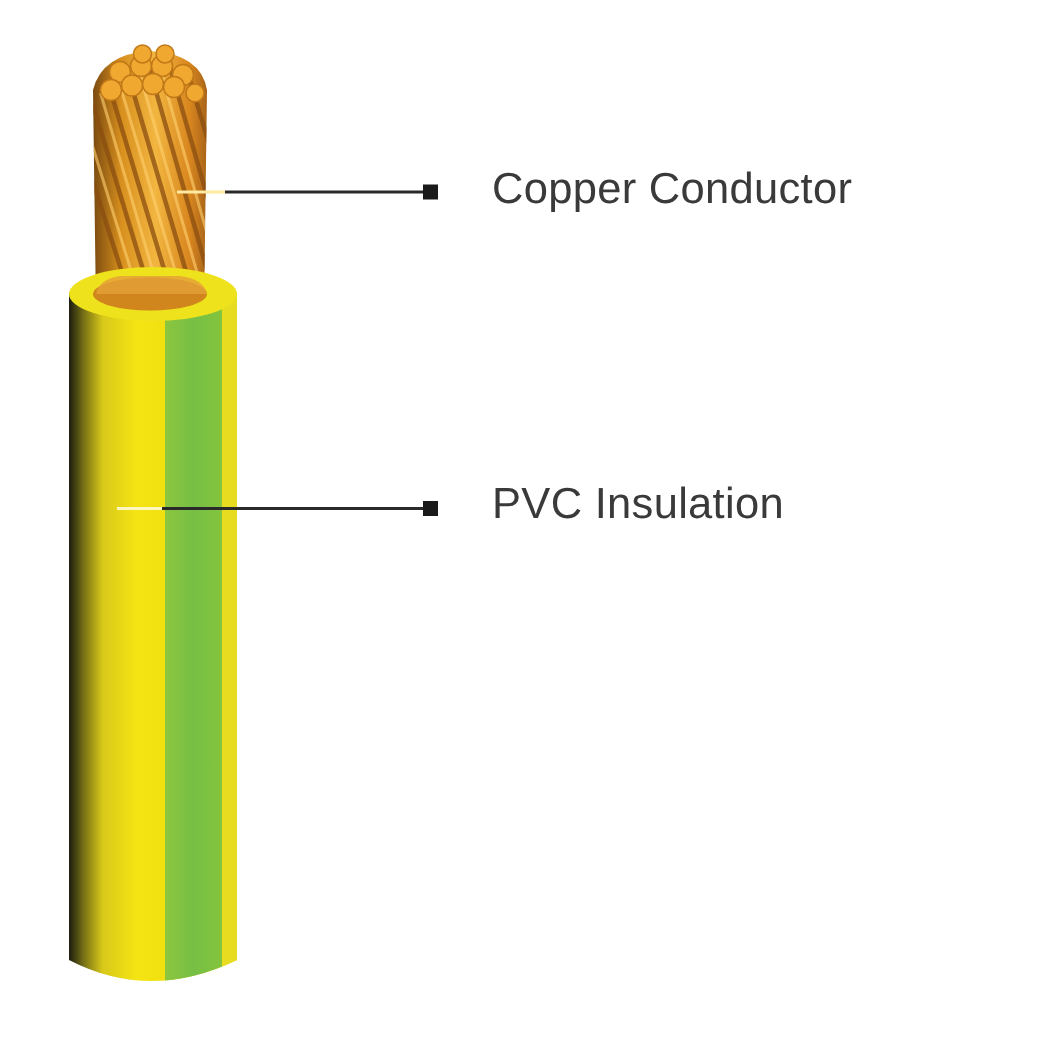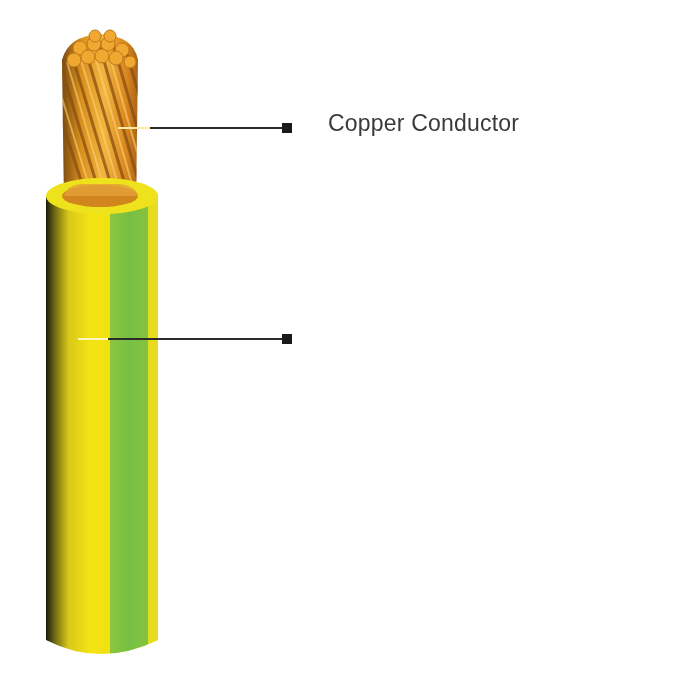--- a/index.html
+++ b/index.html
@@ -1,18 +1,18 @@
 <!DOCTYPE html>
 <html><head>
 <meta charset="utf-8">
 <style>
   html, body { margin: 0; padding: 0; background: #ffffff; }
   body { width: 700px; height: 700px; position: relative; overflow: hidden; font-family: "Liberation Sans", sans-serif; }
   .diagram { position: absolute; left: 0; top: 0; width: 700px; height: 700px; }
-  .label { position: absolute; font-size: 23px; color: #3a3a3a; letter-spacing: 0.2px; white-space: nowrap; }
+  .label { position: absolute; font-size: 29px; color: #3a3a3a; letter-spacing: 0.2px; white-space: nowrap; }
   .lbl-copper { left: 328px; top: 110px; }
   .lbl-pvc { left: 328px; top: 320px; }
 </style>
 </head>
 <body>
 
 <div class="diagram">
   <svg width="700" height="700" viewBox="0 0 700 700">
     <defs>
       <linearGradient id="insGrad" x1="0" y1="0" x2="1" y2="0">
@@ -95,13 +95,14 @@
       <rect x="282" y="123" width="10" height="10" fill="#1a1a1a"></rect>
     </g>
     <g>
       <line x1="78" y1="339" x2="108" y2="339" stroke="#fff6c0" stroke-width="2"></line>
       <line x1="108" y1="339" x2="286" y2="339" stroke="#2a2a2a" stroke-width="2"></line>
       <rect x="282" y="334" width="10" height="10" fill="#1a1a1a"></rect>
     </g>
   </svg>
 
   <div class="label lbl-copper">Copper Conductor</div>
+  <div class="label lbl-pvc">PVC Insulation</div>
 </div>
 
 </body></html>

